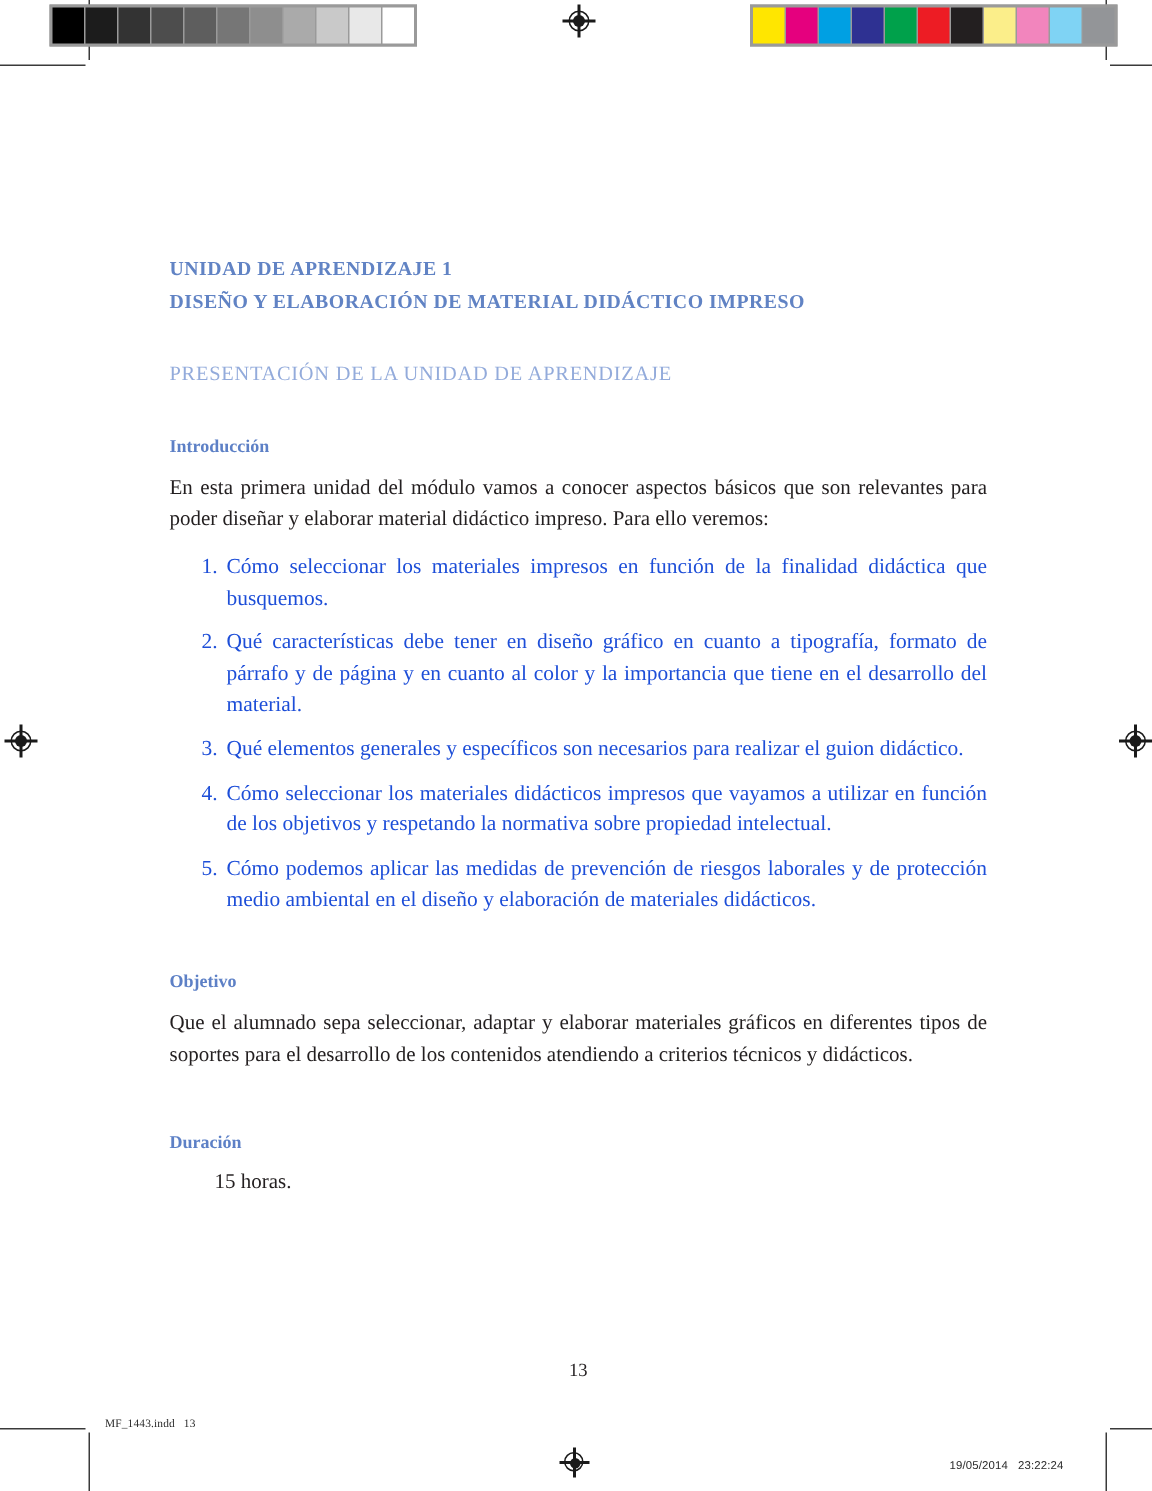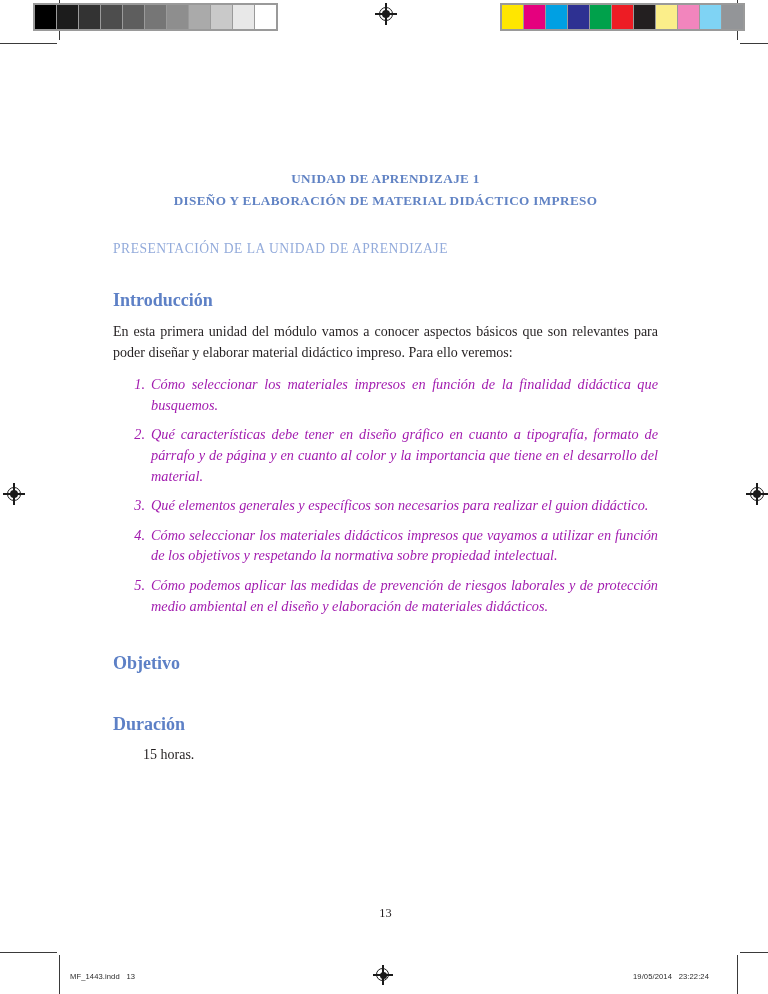--- a/index.html
+++ b/index.html
@@ -107,38 +107,37 @@
   }
 
   .unit-title {
     font-family: "Liberation Serif", "DejaVu Serif", serif;
     font-weight: bold;
     font-size: 13.2px;
     letter-spacing: 0.35px;
     line-height: 21.5px;
     color: #6183c4;
     margin: 0;
-    text-align: center;
   }
 
   .presentation {
     font-family: "Liberation Serif", "DejaVu Serif", serif;
     font-weight: normal;
     font-size: 13.6px;
     letter-spacing: 0.5px;
     line-height: 20px;
     color: #93abdb;
     margin: 0;
     padding-top: 28px;
   }
 
   .section-head {
     font-family: "Liberation Serif", "DejaVu Serif", serif;
     font-weight: bold;
-    font-size: 18px;
+    font-size: 12px;
     color: #5d80c6;
     margin: 0;
   }
 
   #introduccion-head { padding-top: 31px; }
   #objetivo-head     { padding-top: 37px; }
   #duracion-head     { padding-top: 40px; }
 
   .body-par {
     font-size: 14px;
@@ -159,22 +158,21 @@
   }
   ol.steps > li {
     position: relative;
     counter-increment: stepcount;
     font-size: 14.3px;
     line-height: 20.6px;
     text-align: justify;
     padding-left: 24px;
     margin-left: 14px;
     margin-bottom: 9px;
-    color: #a21caf;
-    font-style: italic;
+    color: #1d4ed8;
   }
   ol.steps > li:last-child { margin-bottom: 0; }
   ol.steps > li::before {
     content: counter(stepcount) ".";
     position: absolute;
     left: 0;
     top: 0;
     width: 18px;
     text-align: right;
     font-size: 14.3px;
@@ -189,22 +187,22 @@
     width: 545px;
     text-align: center;
     font-size: 12.4px;
     color: #231f20;
   }
 
   
   #slug-left {
     position: absolute;
     left: 70px;
-    top: 972px;
-    font-family: Liberation Sans, sans-serif;
+    top: 944px;
+    font-family: Liberation Serif, serif;
     font-size: 7.6px;
     color: #2b2b2b;
     letter-spacing: 0.1px;
     white-space: pre;
   }
   #slug-right {
     position: absolute;
     left: 633px;
     top: 972px;
     font-family: "Liberation Sans", "DejaVu Sans", sans-serif;
@@ -301,20 +299,21 @@
 
     <ol class="steps" id="intro-list">
       <li>Cómo seleccionar los materiales impresos en función de la finalidad didáctica que busquemos.</li>
       <li>Qué características debe tener en diseño gráfico en cuanto a tipografía, formato de párrafo y de página y en cuanto al color y la importancia que tiene en el desarrollo del material.</li>
       <li>Qué elementos generales y específicos son necesarios para realizar el guion didáctico.</li>
       <li>Cómo seleccionar los materiales didácticos impresos que vayamos a utilizar en función de los objetivos y respetando la normativa sobre propiedad intelectual.</li>
       <li>Cómo podemos aplicar las medidas de prevención de riesgos laborales y de protección medio ambiental en el diseño y elaboración de materiales didácticos.</li>
     </ol>
 
     <div class="section-head" id="objetivo-head">Objetivo</div>
+    <p class="body-par">Que el alumnado sepa seleccionar, adaptar y elaborar materiales gráficos en diferentes tipos de soportes para el desarrollo de los contenidos atendiendo a criterios técnicos y didácticos.</p>
 
     <div class="section-head" id="duracion-head">Duración</div>
     <p class="body-par tight">15 horas.</p>
   </div>
 
   <div id="folio">13</div>
 
   <div id="slug-left">MF_1443.indd   13</div>
   <div class="reg-mark" id="slug-reg">
     <div class="cross-v"></div>

